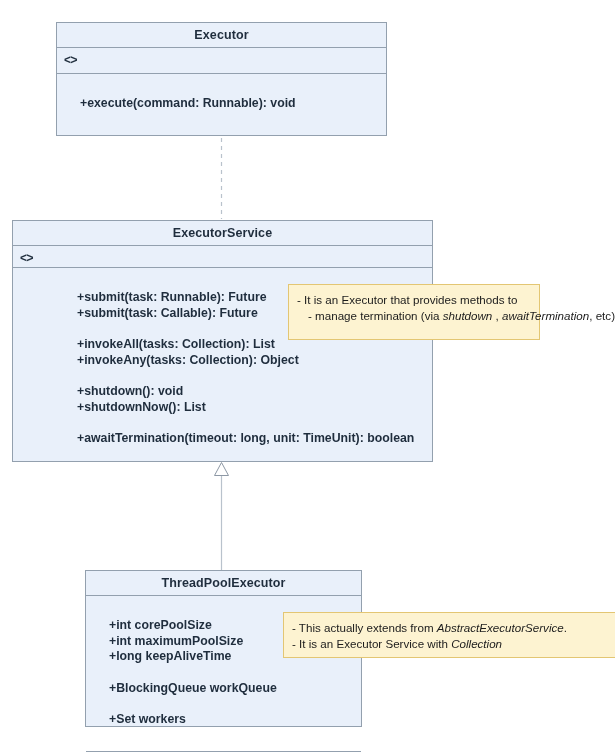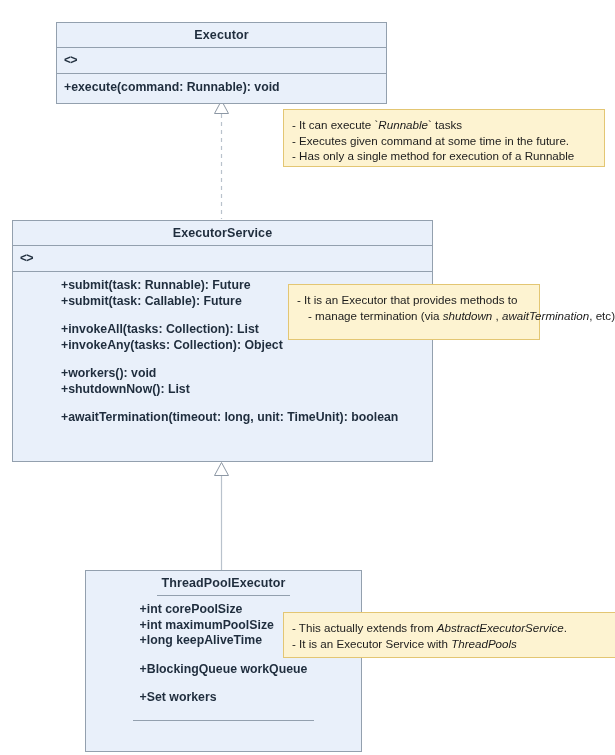--- a/index.html
+++ b/index.html
@@ -58,21 +58,21 @@
     letter-spacing: -0.5px;
   }
   .class-section {
     padding: 6px 7px 7px 7px;
     font-size: 12.3px;
     font-weight: bold;
     color: #1f2d3d;
     line-height: 15.5px;
   }
   .member-group {
-    margin: 0;
+    margin: 16px;
   }
   .member-group + .member-group {
     margin-top: 13px;
   }
   .member {
     white-space: nowrap;
   }
   .empty-section {
     min-height: 30px;
   }
@@ -127,64 +127,53 @@
   <div class="uml-class" style="left:56px; top:10px; width:331px;">
     <div class="row class-title">Executor</div>
     <div class="row class-stereo">&lt;&gt;</div>
     <div class="row class-section">
       <div class="member-group">
         <div class="member">+execute(command: Runnable): void</div>
       </div>
     </div>
   </div>
 
-  <div class="uml-note" style="left:283px; top:97px; width:322px; height:58px;">
-    <div class="note-line">
-      <span>- It can execute `</span><em>Runnable</em><span>` tasks</span>
-    </div>
-    <div class="note-line">
-      <span>- Executes given command at some time in the future.</span>
-    </div>
-    <div class="note-line">
-      <span>- Has only a single method for execution of a Runnable</span>
-    </div>
-  </div>
 
   <div class="uml-class" style="left:12px; top:208px; width:421px; height:242px;">
     <div class="row class-title">ExecutorService</div>
     <div class="row class-stereo">&lt;&gt;</div>
     <div class="row class-section" style="flex:1;padding-left:48px;">
       <div class="member-group">
         <div class="member">+submit(task: Runnable): Future</div>
         <div class="member">+submit(task: Callable): Future</div>
       </div>
       <div class="member-group">
         <div class="member">+invokeAll(tasks: Collection): List</div>
         <div class="member">+invokeAny(tasks: Collection): Object</div>
       </div>
       <div class="member-group">
-        <div class="member">+workers(): void</div>
+        <div class="member">+shutdown(): void</div>
         <div class="member">+shutdownNow(): List</div>
       </div>
       <div class="member-group">
         <div class="member">+awaitTermination(timeout: long, unit: TimeUnit): boolean</div>
       </div>
     </div>
   </div>
 
   <div class="uml-note" style="left:288px; top:272px; width:252px; height:56px;">
     <div class="note-line">
       <span>- It is an Executor that provides methods to</span>
     </div>
     <div class="note-line indent-1">
       <span>- manage termination (via </span><em>shutdown</em><span> , </span><em>awaitTermination</em><span>, etc)</span>
     </div>
   </div>
 
-  <div class="uml-class" style="left:85px; top:558px; width:277px; height:182px;align-items:center;">
+  <div class="uml-class" style="left:85px; top:558px; width:277px; height:157px;">
     <div class="row class-title">ThreadPoolExecutor</div>
     <div class="row class-section" style="flex:1;">
       <div class="member-group">
         <div class="member">+int corePoolSize</div>
         <div class="member">+int maximumPoolSize</div>
         <div class="member">+long keepAliveTime</div>
       </div>
       <div class="member-group">
         <div class="member">+BlockingQueue workQueue</div>
       </div>
@@ -193,17 +182,17 @@
       </div>
     </div>
     <div class="row class-section empty-section"></div>
   </div>
 
   <div class="uml-note" style="left:283px; top:600px; width:342px; height:46px;">
     <div class="note-line">
       <span>- This actually extends from </span><em>AbstractExecutorService</em><span>.</span>
     </div>
     <div class="note-line">
-      <span>- It is an Executor Service with </span><em>ThreadPools</em>
+      <span>- It is an Executor Service with </span><em>Collection</em>
     </div>
   </div>
 
 </div>
 
 </body></html>

